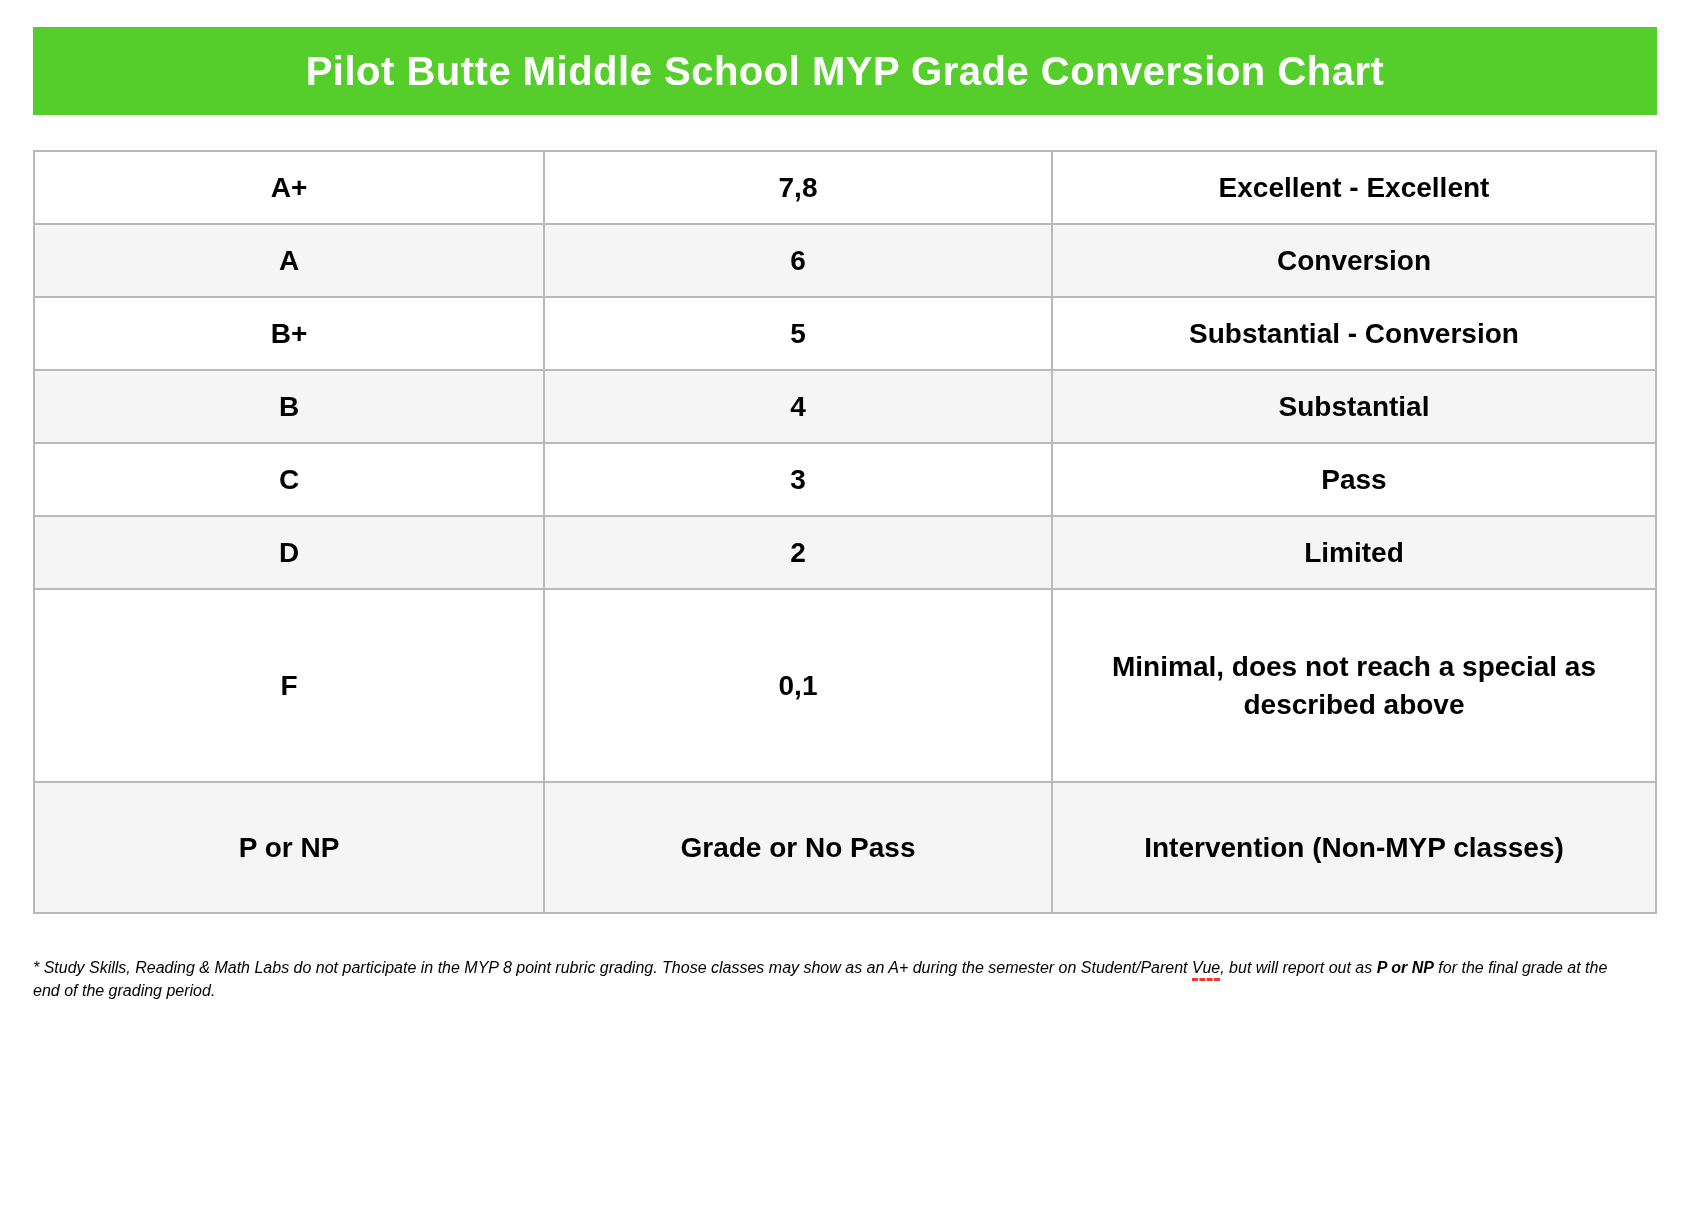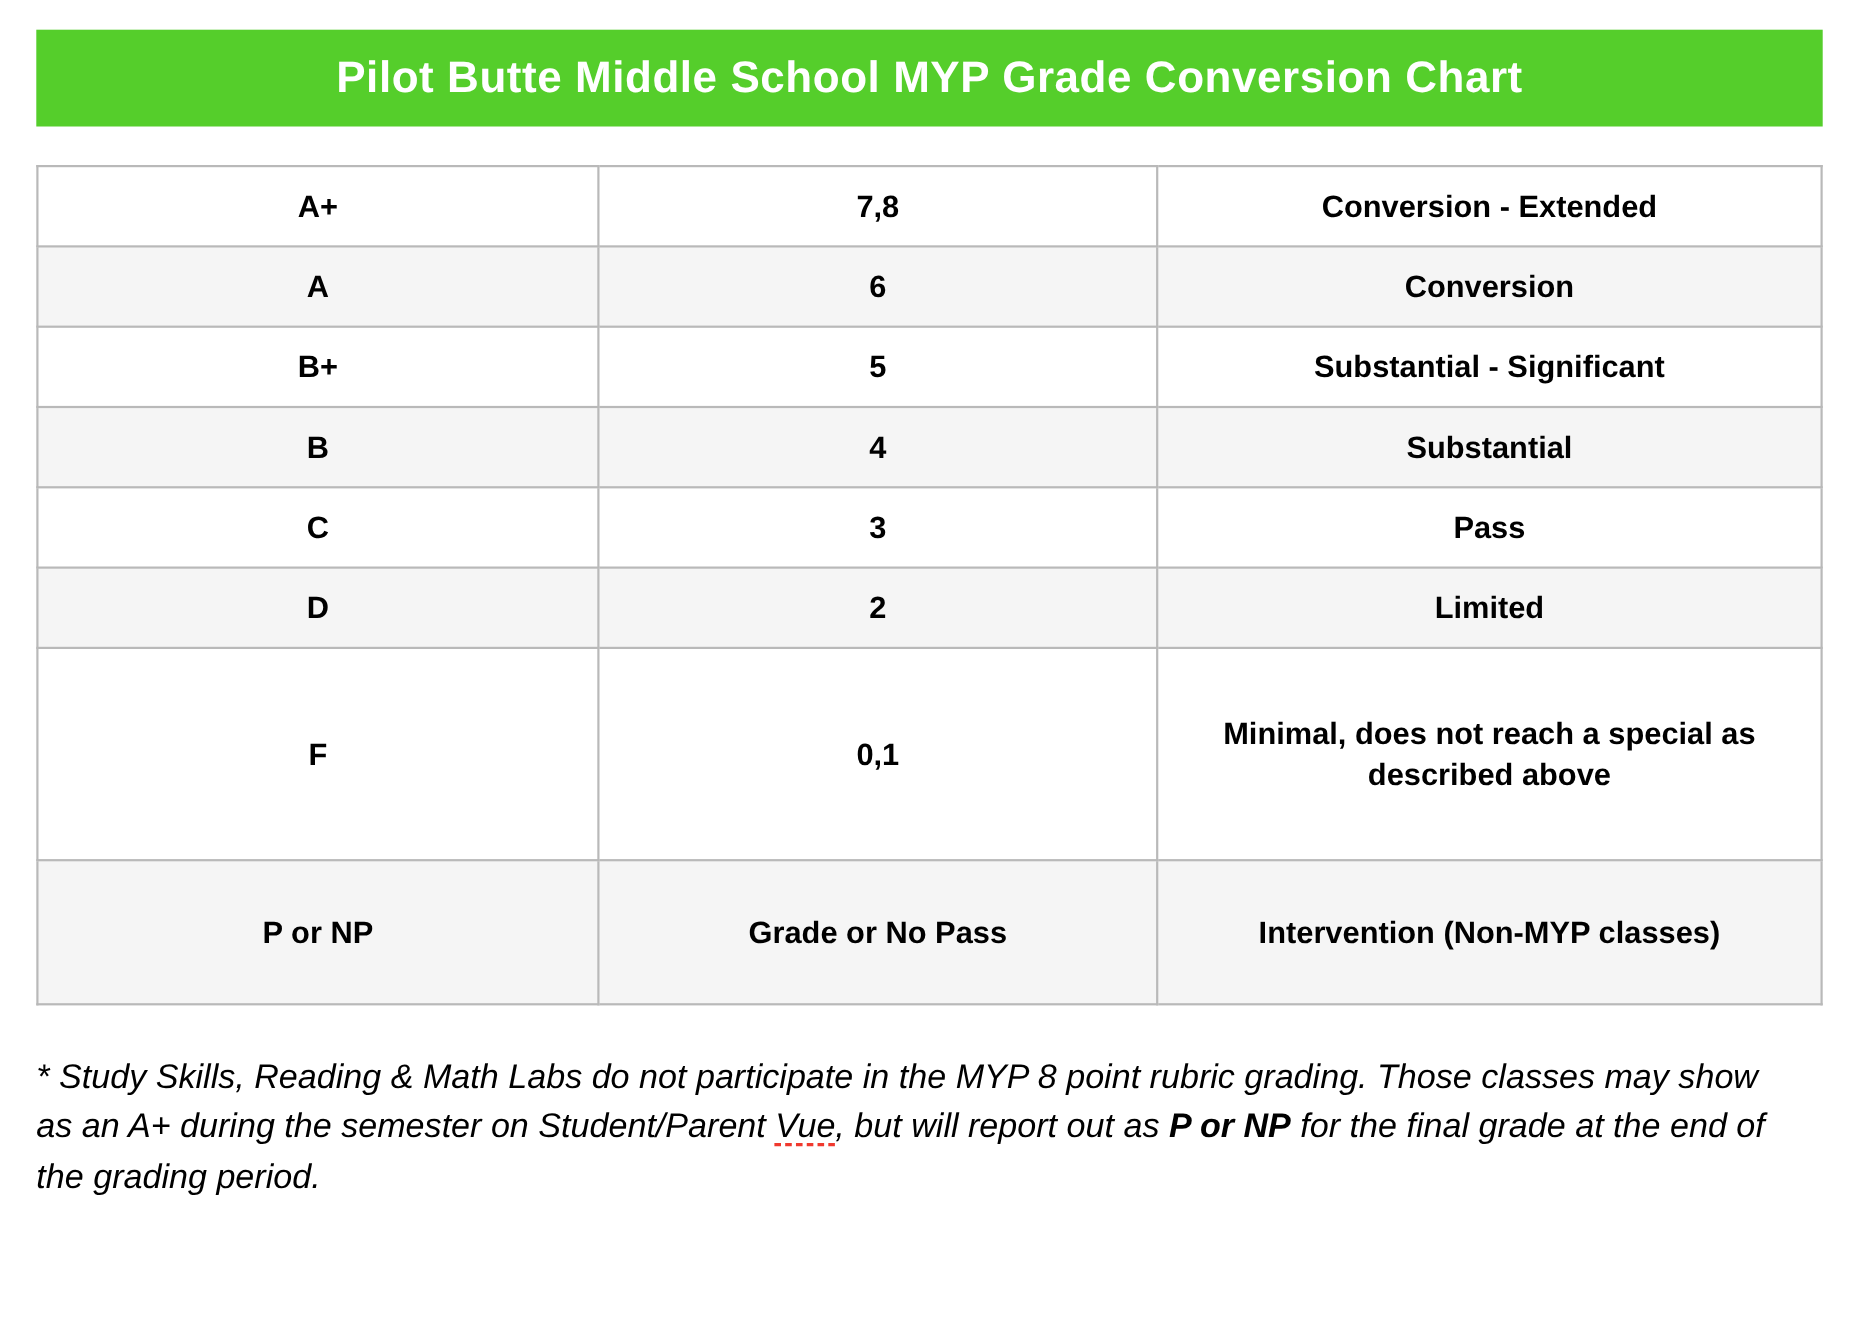--- a/index.html
+++ b/index.html
@@ -51,21 +51,21 @@
     background: #ffffff;
   }
   table.grade-table tr:nth-child(even) td { background: #f5f5f5; }
   table.grade-table tr:nth-child(7) td { height: 193px; }
   table.grade-table tr:nth-child(8) td,
   table.grade-table tr:nth-child(9) td { height: 131px; }
   
   .footnote {
     margin-top: 42px;
     width: 1596px;
-    font-size: 31px;
+    font-size: 16px;
     line-height: 1.46;
     font-style: italic;
     color: #000000;
   }
   .footnote .misspelled {
     text-decoration: underline;
     text-decoration-style: dashed;
     text-decoration-color: #f0392e;
     text-decoration-thickness: 3px;
     text-underline-offset: 5px;
@@ -85,31 +85,31 @@
     <table class="grade-table">
       <colgroup>
         <col style="width:510px">
         <col style="width:508px">
         <col style="width:604px">
       </colgroup>
       <tbody id="grade-rows">
           <tr>
             <td>A+</td>
             <td>7,8</td>
-            <td>Conversion - Extended</td>
+            <td>Excellent - Excellent</td>
           </tr>
           <tr>
             <td>A</td>
             <td>6</td>
             <td>Conversion</td>
           </tr>
           <tr>
             <td>B+</td>
             <td>5</td>
-            <td>Substantial - Significant</td>
+            <td>Substantial - Conversion</td>
           </tr>
           <tr>
             <td>B</td>
             <td>4</td>
             <td>Substantial</td>
           </tr>
           <tr>
             <td>C</td>
             <td>3</td>
             <td>Pass</td>

